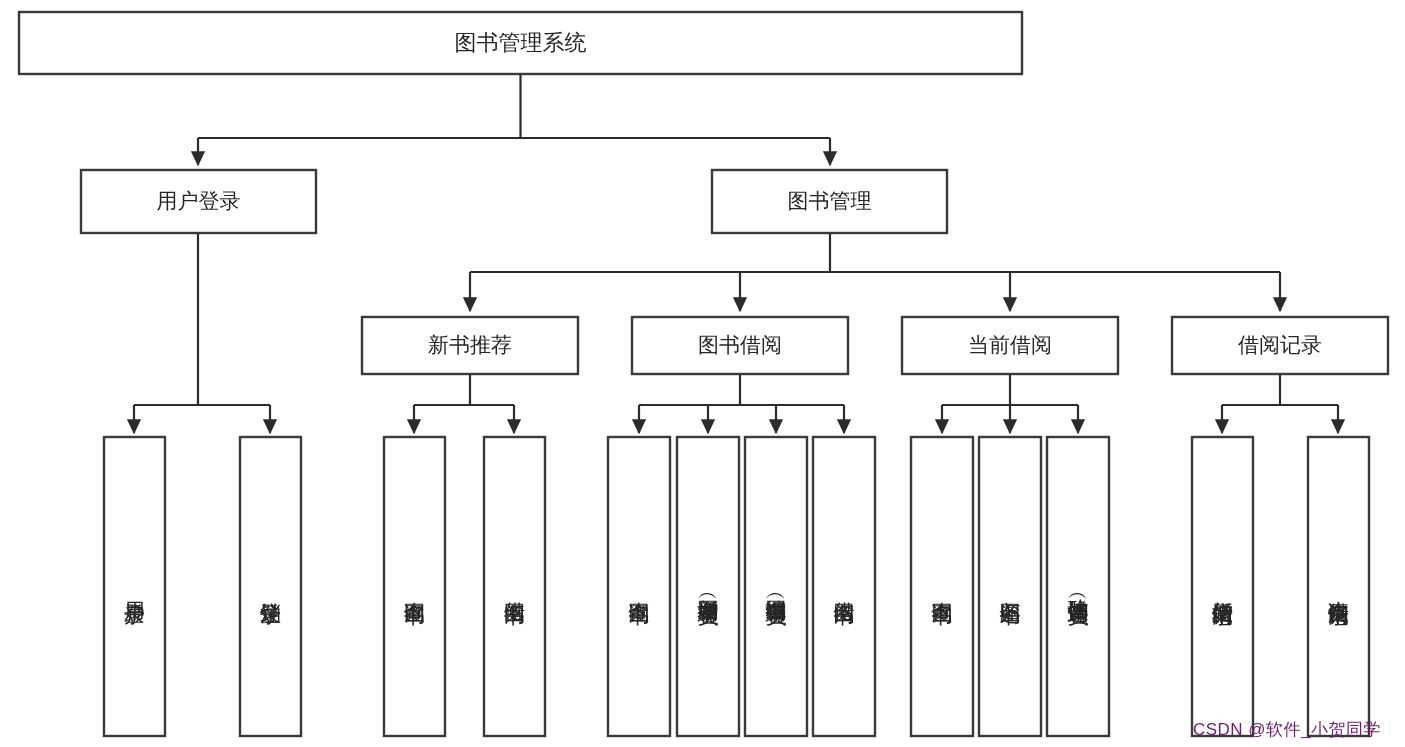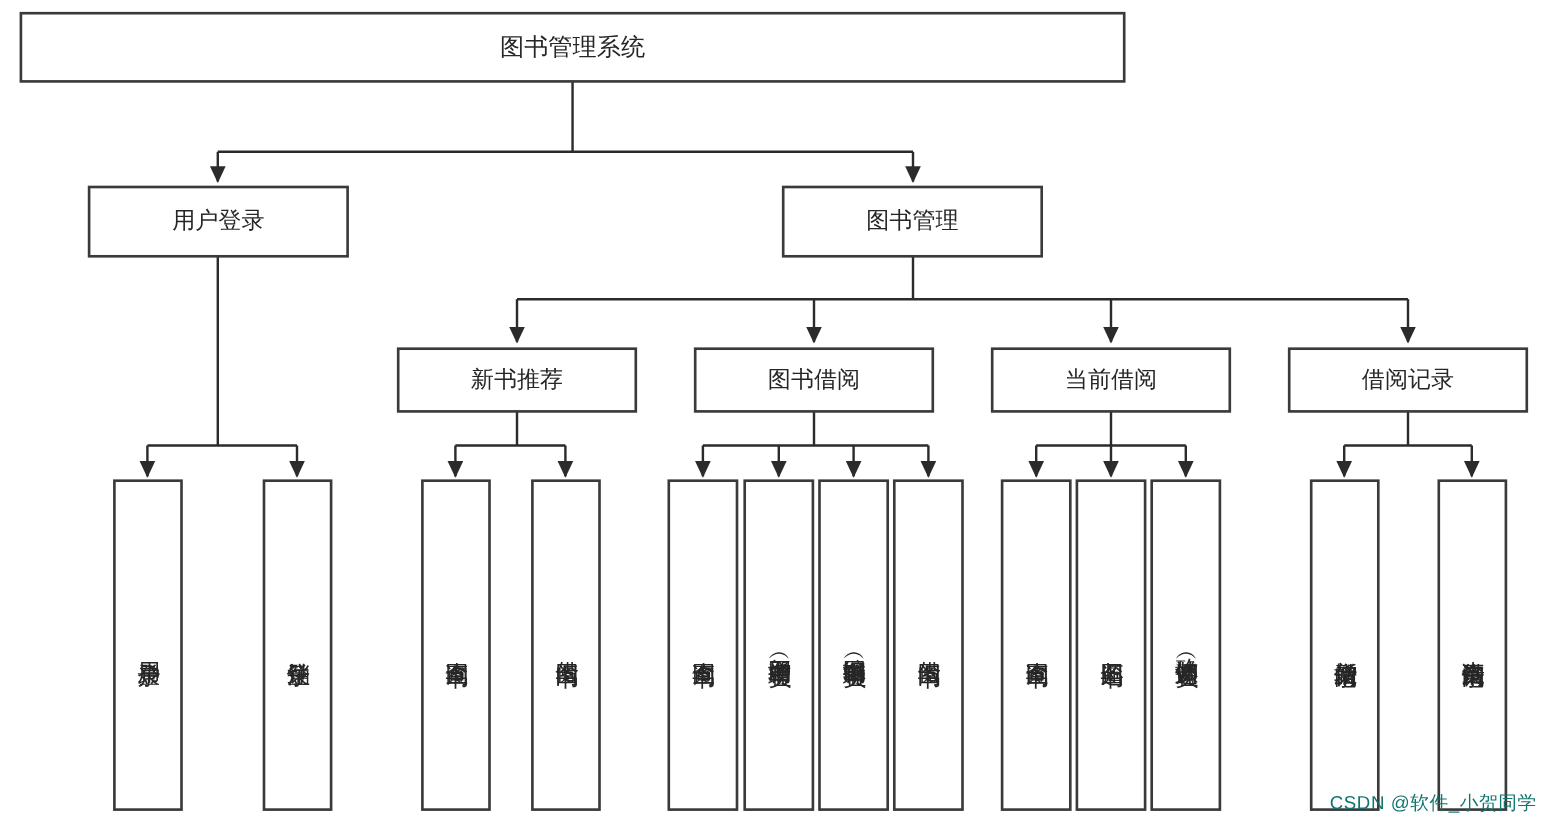--- a/index.html
+++ b/index.html
@@ -40,25 +40,25 @@
   .node-label.root {
     font-size: 22px;
   }
   .connector {
     stroke: #2b2b2b;
     stroke-width: 2.2;
     fill: none;
   }
   .watermark {
     position: absolute;
-    right: 8px;
+    right: 24px;
     bottom: 6px;
     font-family: "Liberation Sans", "DejaVu Sans", sans-serif;
     font-size: 17px;
-    color: #0f766e;
+    color: #701a75;
     letter-spacing: 0.5px;
     white-space: nowrap;
     pointer-events: none;
     user-select: none;
   }
 </style>
 </head>
 <body>
 
 <div id="canvas">

